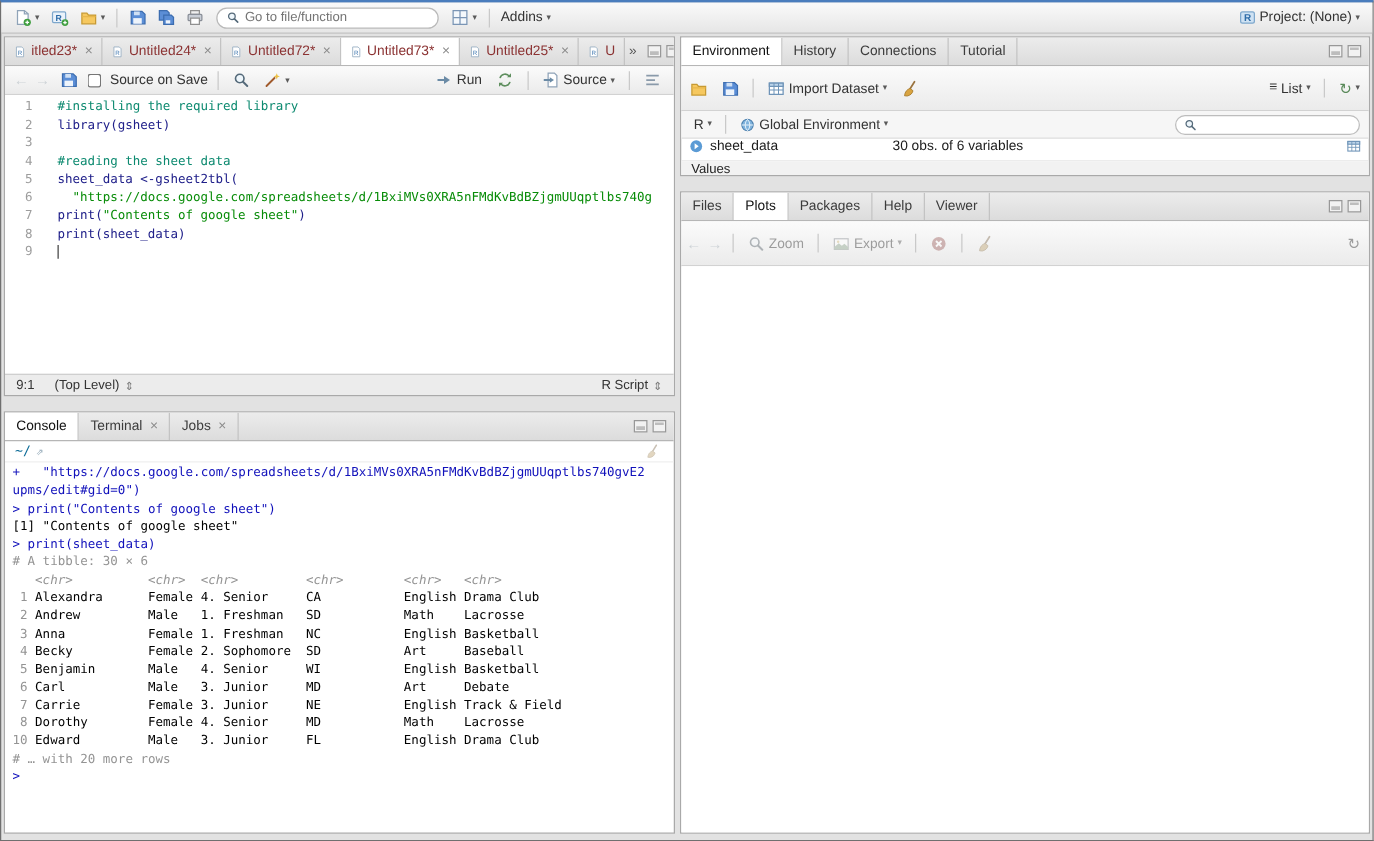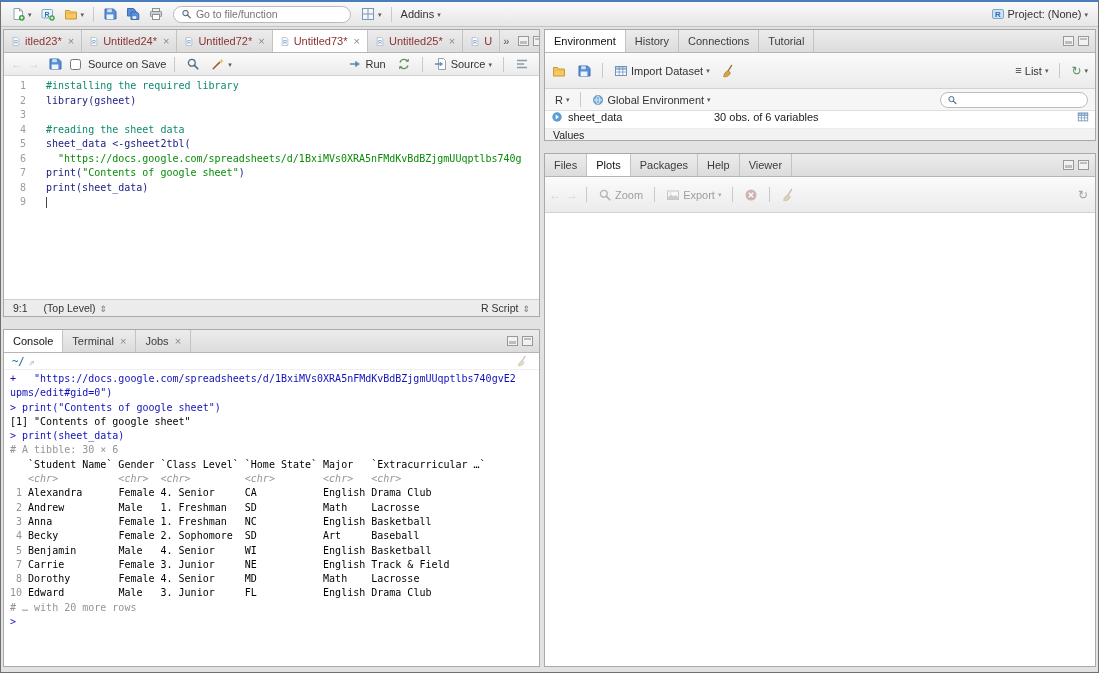--- a/index.html
+++ b/index.html
@@ -416,27 +416,27 @@
               </svg>
             </span>
         </div>
         <div class="cbody">
           <div class="cline in"><span class="lnum"></span><span>+   "https://docs.google.com/spreadsheets/d/1BxiMVs0XRA5nFMdKvBdBZjgmUUqptlbs740gvE2</span></div>
           <div class="cline in"><span class="lnum"></span><span>upms/edit#gid=0")</span></div>
           <div class="cline in"><span class="lnum"></span><span>&gt; print("Contents of google sheet")</span></div>
           <div class="cline out"><span class="lnum"></span><span>[1] "Contents of google sheet"</span></div>
           <div class="cline in"><span class="lnum"></span><span>&gt; print(sheet_data)</span></div>
           <div class="cline meta"><span class="lnum"></span><span># A tibble: 30 × 6</span></div>
-          <div class="cline out"><span class="lnum"></span><span>   `Student Name` Gender `Class Level` `Home State` Major   `Extracurricular …`</span></div>
           <div class="cline metai"><span class="lnum"></span><span>   &lt;chr&gt;          &lt;chr&gt;  &lt;chr&gt;         &lt;chr&gt;        &lt;chr&gt;   &lt;chr&gt;</span></div>
           <div class="cline out"><span class="lnum"> 1</span><span> Alexandra      Female 4. Senior     CA           English Drama Club</span></div>
           <div class="cline out"><span class="lnum"> 2</span><span> Andrew         Male   1. Freshman   SD           Math    Lacrosse</span></div>
           <div class="cline out"><span class="lnum"> 3</span><span> Anna           Female 1. Freshman   NC           English Basketball</span></div>
           <div class="cline out"><span class="lnum"> 4</span><span> Becky          Female 2. Sophomore  SD           Art     Baseball</span></div>
           <div class="cline out"><span class="lnum"> 5</span><span> Benjamin       Male   4. Senior     WI           English Basketball</span></div>
+          <div class="cline out"><span class="lnum"> 6</span><span> Carl           Male   3. Junior     MD           Art     Debate</span></div>
           <div class="cline out"><span class="lnum"> 7</span><span> Carrie         Female 3. Junior     NE           English Track &amp; Field</span></div>
           <div class="cline out"><span class="lnum"> 8</span><span> Dorothy        Female 4. Senior     MD           Math    Lacrosse</span></div>
           <div class="cline out"><span class="lnum">10</span><span> Edward         Male   3. Junior     FL           English Drama Club</span></div>
           <div class="cline meta"><span class="lnum"></span><span># … with 20 more rows</span></div>
           <div class="cline in"><span class="lnum"></span><span>&gt;</span></div>
         </div>
       </div>
     </div>
 
     <div class="col right">

